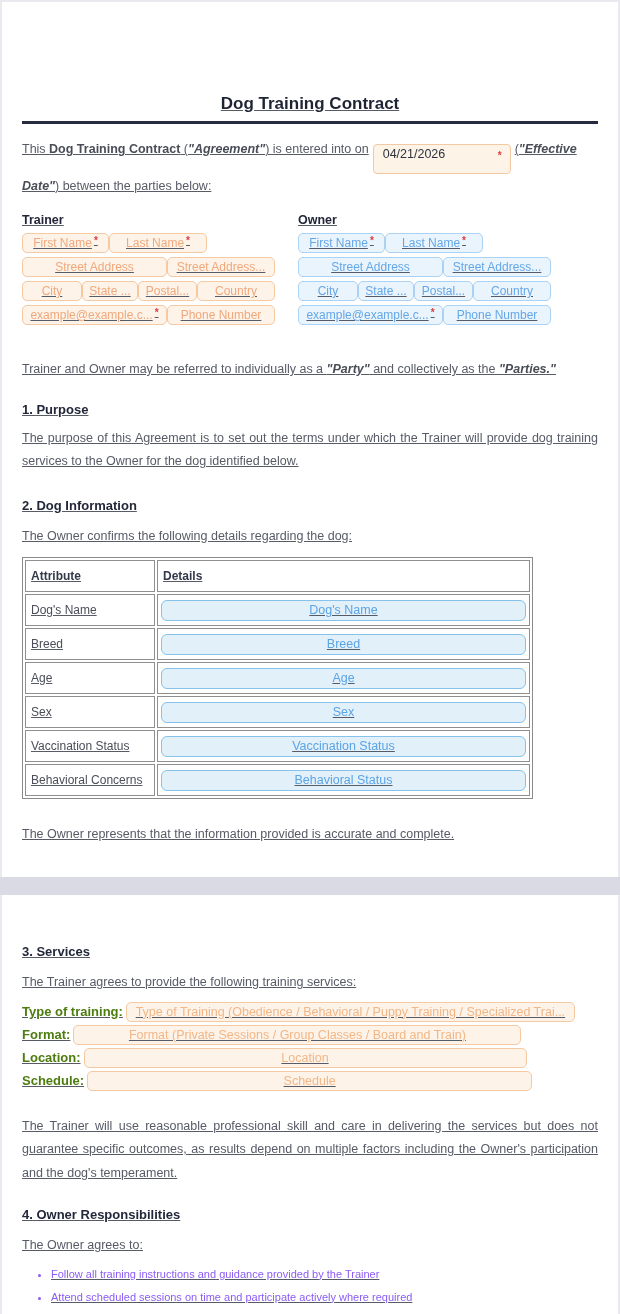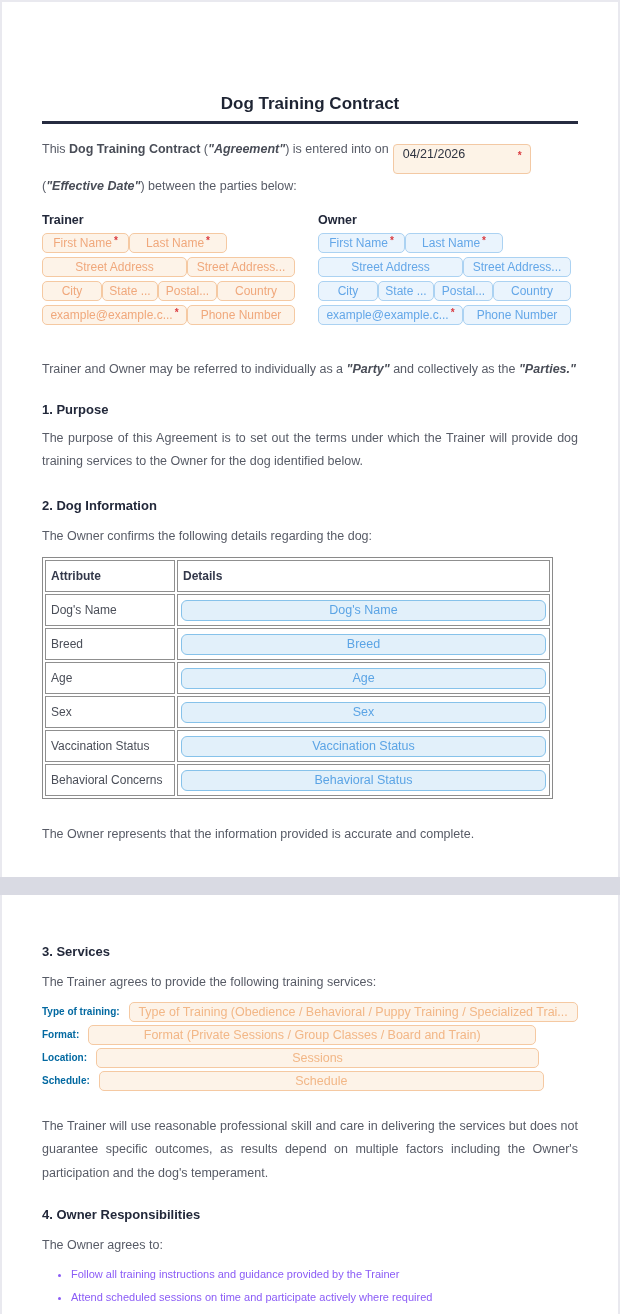--- a/index.html
+++ b/index.html
@@ -11,21 +11,21 @@
     color:#575b66;
   }
   .page {
     background:#fff;
     border-left:2px solid #e9e9ef;
     border-right:2px solid #e9e9ef;
   }
   .page1 { height:877px; border-top:2px solid #e9e9ef; }
   .page-gap { height:18px; background:#d9dae3; }
   .page2 { height:419px; }
-  .content { padding:0 40px; }
+  .content { padding:0 20px;text-decoration:underline; }
 
   .doc-title {
     padding-top:92px; margin:0;
     text-align:center;
     font-size:17px; font-weight:bold; color:#1e2433;
   }
   .title-rule { height:3px; background:#262b40; margin-top:7px; }
 
   .para { font-size:12.5px; line-height:23.5px; margin:0; }
   .intro { margin-top:13px; line-height:24px; }
@@ -81,21 +81,21 @@
     height:21px; border-radius:6px;
     background:#e2f0fa; border:1px solid #86c2ea; color:#5ba4e5;
     display:flex; align-items:center; justify-content:center;
     font-size:12.5px;
   }
 
   .page2 .content { padding-top:49px; }
   .page2 .sec-heading:first-child { margin-top:0; }
 
   .svc-row { display:flex; align-items:center; margin-bottom:3px; }
-  .svc-label { font-weight:bold; color:#0369a1; font-size:10px; white-space:nowrap; margin-right:9px; }
+  .svc-label { font-weight:bold; color:#4d7c0f; font-size:13px; white-space:nowrap; margin-right:3px; }
   .svc-field {
     height:20px; border-radius:5px;
     background:#fdf3e8; border:1px solid #f5c9a2; color:#f2b787;
     display:flex; align-items:center; justify-content:center;
     font-size:12.5px; white-space:nowrap; overflow:hidden;
   }
   .sw1{width:449px}.sw2{width:448px}.sw3{width:443px}.sw4{width:445px}
   .svc-rows { margin-top:7px; }
 
   ul.bullets { margin:9px 0 0 0; padding-left:29px; }
@@ -273,21 +273,21 @@
       <div class="svc-row">
         <span class="svc-label">Type of training:</span>
         <div class="svc-field sw1">Type of Training (Obedience / Behavioral / Puppy Training / Specialized Trai...</div>
       </div>
       <div class="svc-row">
         <span class="svc-label">Format:</span>
         <div class="svc-field sw2">Format (Private Sessions / Group Classes / Board and Train)</div>
       </div>
       <div class="svc-row">
         <span class="svc-label">Location:</span>
-        <div class="svc-field sw3">Sessions</div>
+        <div class="svc-field sw3">Location</div>
       </div>
       <div class="svc-row">
         <span class="svc-label">Schedule:</span>
         <div class="svc-field sw4">Schedule</div>
       </div>
     </div>
 
     <p class="para just" style="margin-top:24px">The Trainer will use reasonable professional skill and care in delivering the services but does not guarantee specific outcomes, as results depend on multiple factors including the Owner's participation and the dog's temperament.</p>
 
     <h2 class="sec-heading" style="margin-top:22px">4. Owner Responsibilities</h2>

